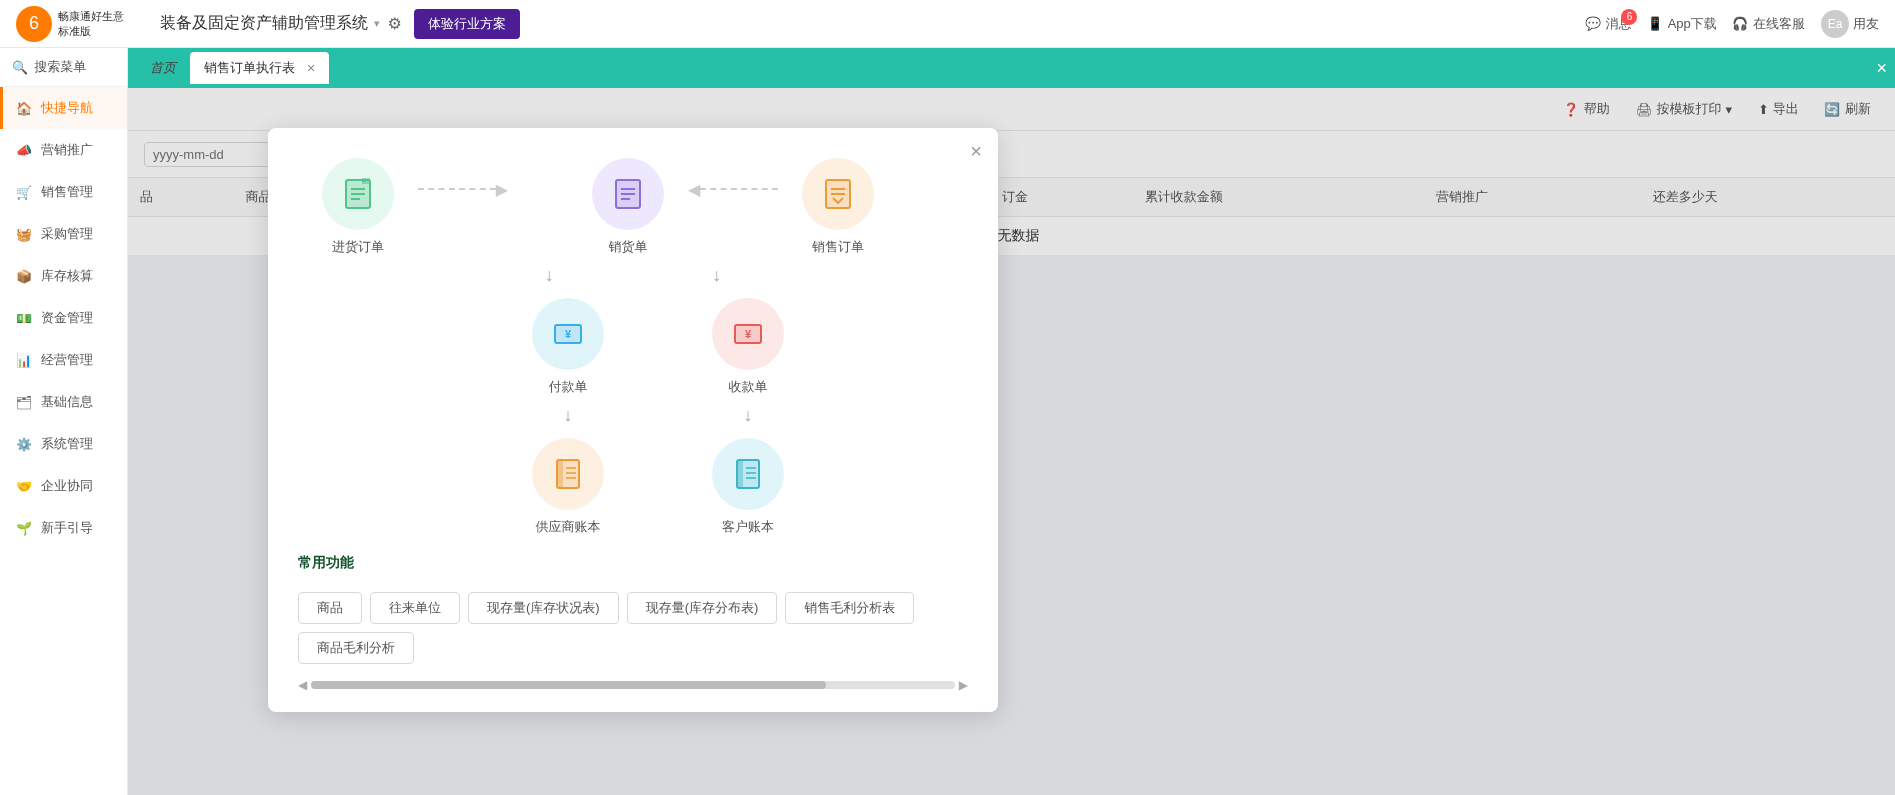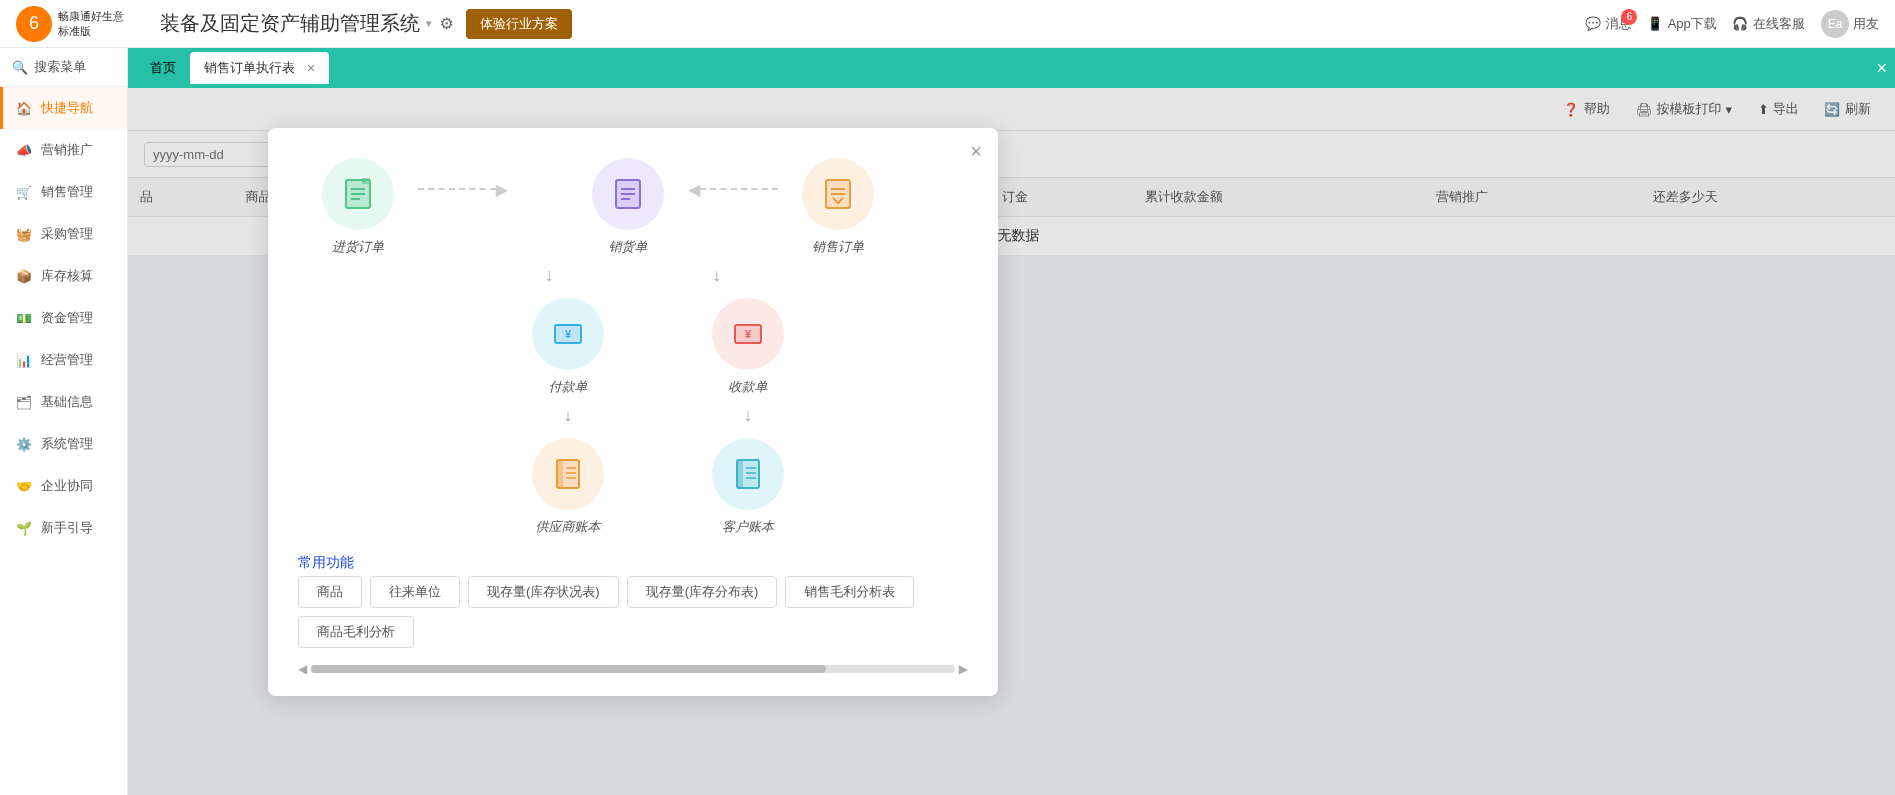--- a/index.html
+++ b/index.html
@@ -12,38 +12,38 @@
     .sidebar { width: 128px; background: #fff; border-right: 1px solid #e8e8e8; display: flex; flex-direction: column; flex-shrink: 0; }
     .content-area { flex: 1; display: flex; flex-direction: column; overflow: hidden; position: relative; }
     .tab-bar { height: 40px; background: #26bfa8; display: flex; align-items: center; padding: 0 8px; flex-shrink: 0; }
     .page-content { flex: 1; background: #f0f2f5; overflow: hidden; position: relative; }
 
     
     .logo-area { display: flex; align-items: center; width: 128px; flex-shrink: 0; }
     .logo-icon { width: 36px; height: 36px; background: #ff7a00; border-radius: 50%; display: flex; align-items: center; justify-content: center; color: #fff; font-size: 18px; margin-right: 6px; flex-shrink: 0; }
     .logo-text { font-size: 11px; color: #333; line-height: 1.3; }
     .system-title-area { display: flex; align-items: center; flex: 1; padding-left: 16px; }
-    .system-title { font-size: 20px; color: #333; font-weight: 500; }
+    .system-title { font-size: 16px; color: #333; font-weight: 500; }
     .dropdown-arrow { margin-left: 6px; color: #999; font-size: 11px; cursor: pointer; }
     .gear-btn { margin-left: 8px; color: #666; cursor: pointer; font-size: 16px; }
-    .experience-btn { margin-left: 12px; background: #a16207; color: #fff; border: none; border-radius: 4px; padding: 6px 14px; font-size: 13px; cursor: pointer; }
+    .experience-btn { margin-left: 12px; background: #4c1d95; color: #fff; border: none; border-radius: 4px; padding: 6px 14px; font-size: 13px; cursor: pointer; }
     .top-right { display: flex; align-items: center; gap: 16px; margin-left: auto; }
     .top-icon-item { display: flex; align-items: center; gap: 4px; cursor: pointer; color: #555; font-size: 13px; position: relative; }
     .badge { background: #ff4d4f; color: #fff; border-radius: 8px; font-size: 10px; padding: 0 4px; min-width: 16px; height: 16px; display: flex; align-items: center; justify-content: center; position: absolute; top: -6px; right: -6px; }
     .avatar-circle { width: 28px; height: 28px; background: #ccc; border-radius: 50%; display: flex; align-items: center; justify-content: center; color: #fff; font-size: 12px; }
 
     
     .search-menu { display: flex; align-items: center; gap: 6px; padding: 10px 12px; cursor: pointer; color: #555; border-bottom: 1px solid #f0f0f0; }
     .sidebar-item { display: flex; align-items: center; gap: 8px; padding: 12px 12px; cursor: pointer; color: #555; font-size: 13px; border-left: 3px solid transparent; }
     .sidebar-item.active { color: #ff7a00; border-left-color: #ff7a00; background: #fff8f2; }
     .sidebar-icon { width: 18px; height: 18px; display: flex; align-items: center; justify-content: center; flex-shrink: 0; }
 
     
     .tab-item { height: 32px; padding: 0 14px; display: flex; align-items: center; border-radius: 4px 4px 0 0; font-size: 13px; cursor: pointer; gap: 6px; }
-    .tab-item.home { background: transparent; color: #000000; }
+    .tab-item.home { background: transparent; color: #404040; font-style: italic; }
     .tab-item.active { background: #ffffff; color: #333; }
 
     
     .toolbar { background: #fff; padding: 8px 16px; display: flex; align-items: center; justify-content: flex-end; gap: 10px; border-bottom: 1px solid #e8e8e8; }
     .toolbar-btn { display: flex; align-items: center; gap: 4px; cursor: pointer; color: #555; font-size: 13px; padding: 4px 8px; }
 
     
     .filter-bar { background: #fff; padding: 8px 16px; display: flex; align-items: center; gap: 8px; border-bottom: 1px solid #e8e8e8; flex-wrap: wrap; }
     .filter-input { border: 1px solid #d9d9d9; border-radius: 4px; padding: 4px 8px; font-size: 13px; width: 160px; color: #bbb; }
     .filter-select { border: 1px solid #d9d9d9; border-radius: 4px; padding: 4px 8px; font-size: 13px; width: 160px; background: #fff; }
@@ -69,25 +69,25 @@
     .flow-row { display: flex; align-items: center; gap: 0; }
     .flow-item { display: flex; flex-direction: column; align-items: center; gap: 8px; width: 120px; }
     .flow-circle { width: 72px; height: 72px; border-radius: 50%; display: flex; align-items: center; justify-content: center; font-size: 28px; }
     .flow-circle.green { background: #e6f9f0; color: #52c48a; }
     .flow-circle.pink { background: #fde8e8; color: #e85a5a; }
     .flow-circle.purple { background: #ede8fd; color: #8e6fda; }
     .flow-circle.orange { background: #fef0e0; color: #e89c3a; }
     .flow-circle.cyan { background: #e0f5fa; color: #3aace8; }
     .flow-circle.red-light { background: #fde8e8; color: #e85a5a; }
     .flow-circle.cyan2 { background: #e0f5fa; color: #3ab5c8; }
-    .flow-label { font-size: 13px; color: #555; font-style: italic; }
+    .flow-label { font-size: 13px; color: #555; }
 
     
     .common-func { margin-top: 18px; }
-    .common-func-title { font-size: 14px; color: #1d4ed8; margin-bottom: 4px; font-weight: 400; }
+    .common-func-title { font-size: 14px; color: #14532d; margin-bottom: 20px; font-weight: 700; }
     .func-buttons { display: flex; flex-wrap: wrap; gap: 8px; }
     .func-btn { border: 1px solid #d9d9d9; border-radius: 4px; padding: 6px 18px; font-size: 13px; cursor: pointer; background: #fff; color: #555; }
 
     
     .tab-x { margin-left: 6px; font-size: 14px; color: #888; cursor: pointer; line-height: 1; }
   </style>
 </head>
 <body>
 
 <div class="app-wrapper">

